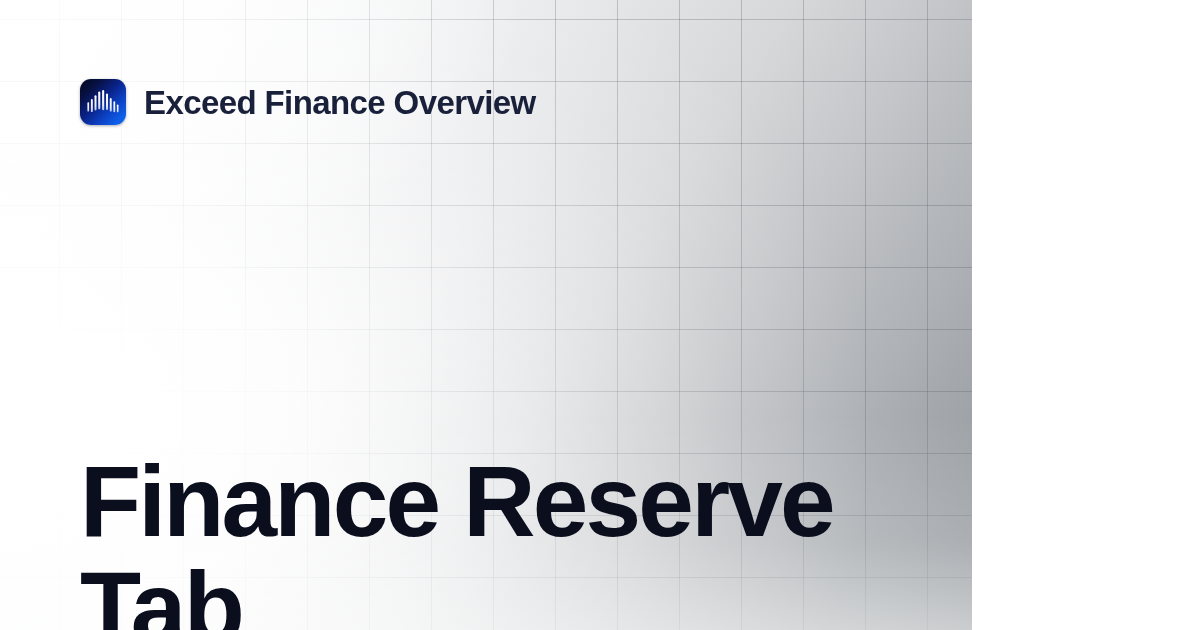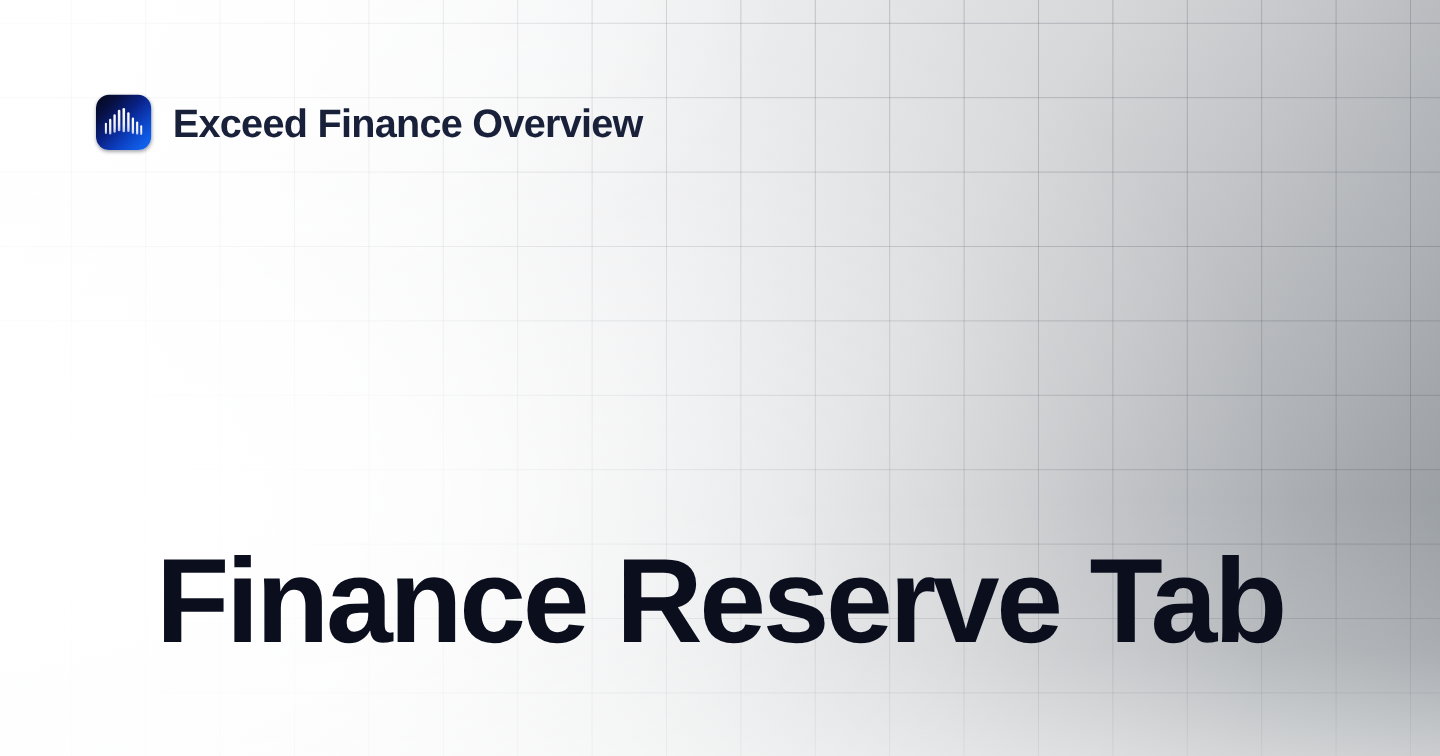--- a/index.html
+++ b/index.html
@@ -9,26 +9,25 @@
     background: #ffffff;
   }
   body {
     font-family: "Liberation Sans", sans-serif;
     -webkit-font-smoothing: antialiased;
   }
 
   
   .og-canvas {
     position: relative;
-    width: 1200px;
+    width: 972px;
     height: 630px;
     overflow: hidden;
     background: #ffffff;
     isolation: isolate;
-    text-align: center;
   }
 
   
   .bg-gradient {
     position: absolute;
     inset: 0;
     background: linear-gradient(122deg,
         #ffffff 0%,
         #fbfbfc 16%,
         #f2f3f4 30%,

